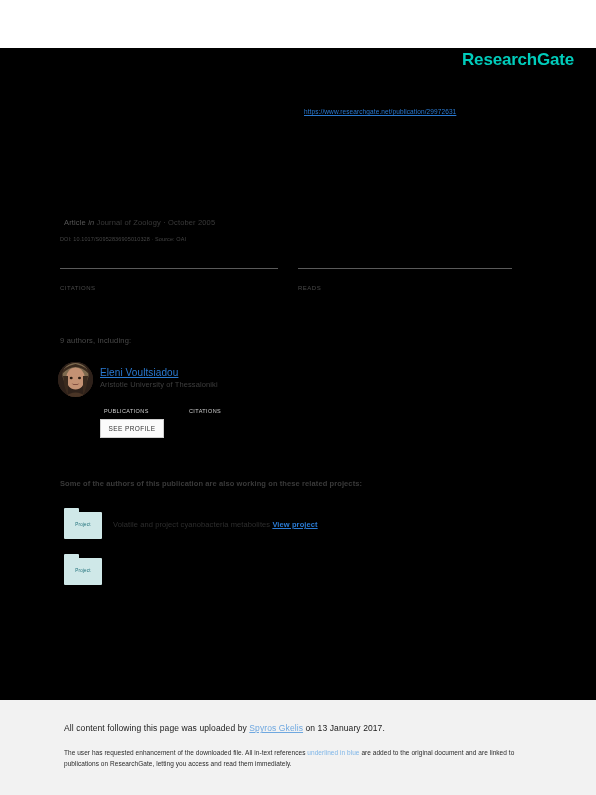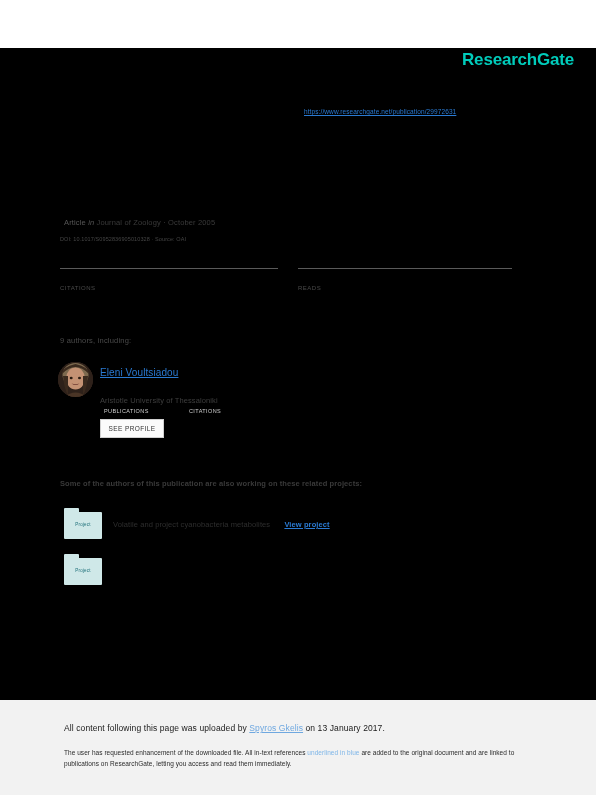--- a/index.html
+++ b/index.html
@@ -163,21 +163,21 @@
     left: 42px;
     top: 0;
   }
   .author-name {
     font-size: 10px;
     color: #2a7ad2;
     white-space: nowrap;
     letter-spacing: 0.1px;
   }
   .author-affil {
-    margin-top: 16px;
+    margin-top: 0;
     font-size: 7.5px;
     color: #3f3f3f;
     white-space: nowrap;
     letter-spacing: 0.1px;
   }
 
   .author-stats {
     position: absolute;
     left: 104px;
     top: 399px;
@@ -279,21 +279,21 @@
     left: 53px;
     top: 12px;
     font-size: 7.5px;
     color: #2e2e2e;
     white-space: nowrap;
     letter-spacing: 0.1px;
   }
   .project-text .view {
     color: #2a7ad2;
     font-weight: bold;
-    margin-left: 12px;
+    margin-left: 0;
   }
 
   
   .footer-line1 {
     position: absolute;
     left: 64px;
     top: 723px;
     font-size: 8.5px;
     color: #1a1a1a;
     letter-spacing: 0.1px;

